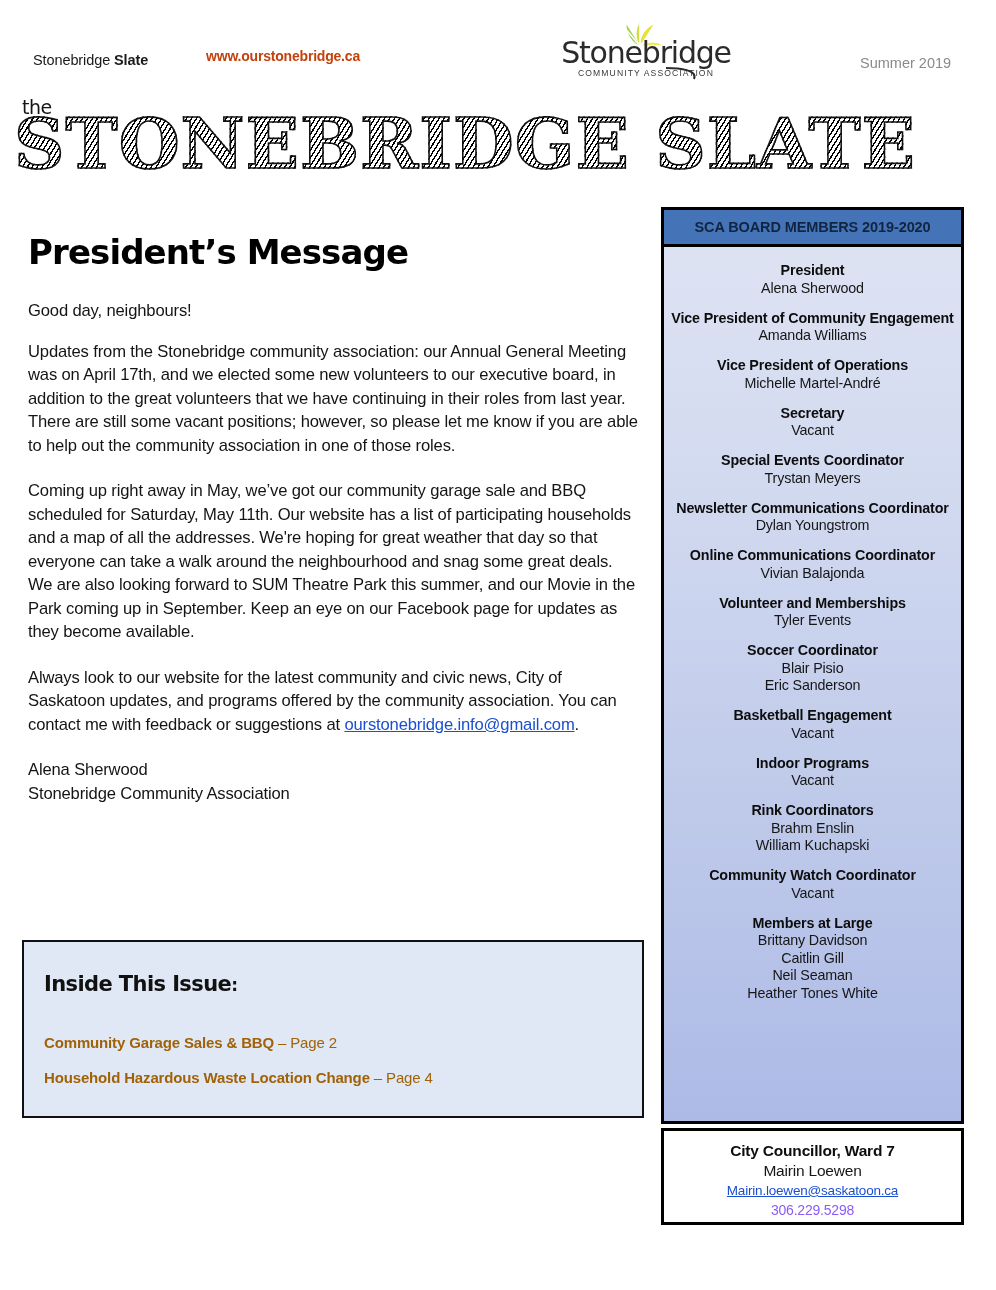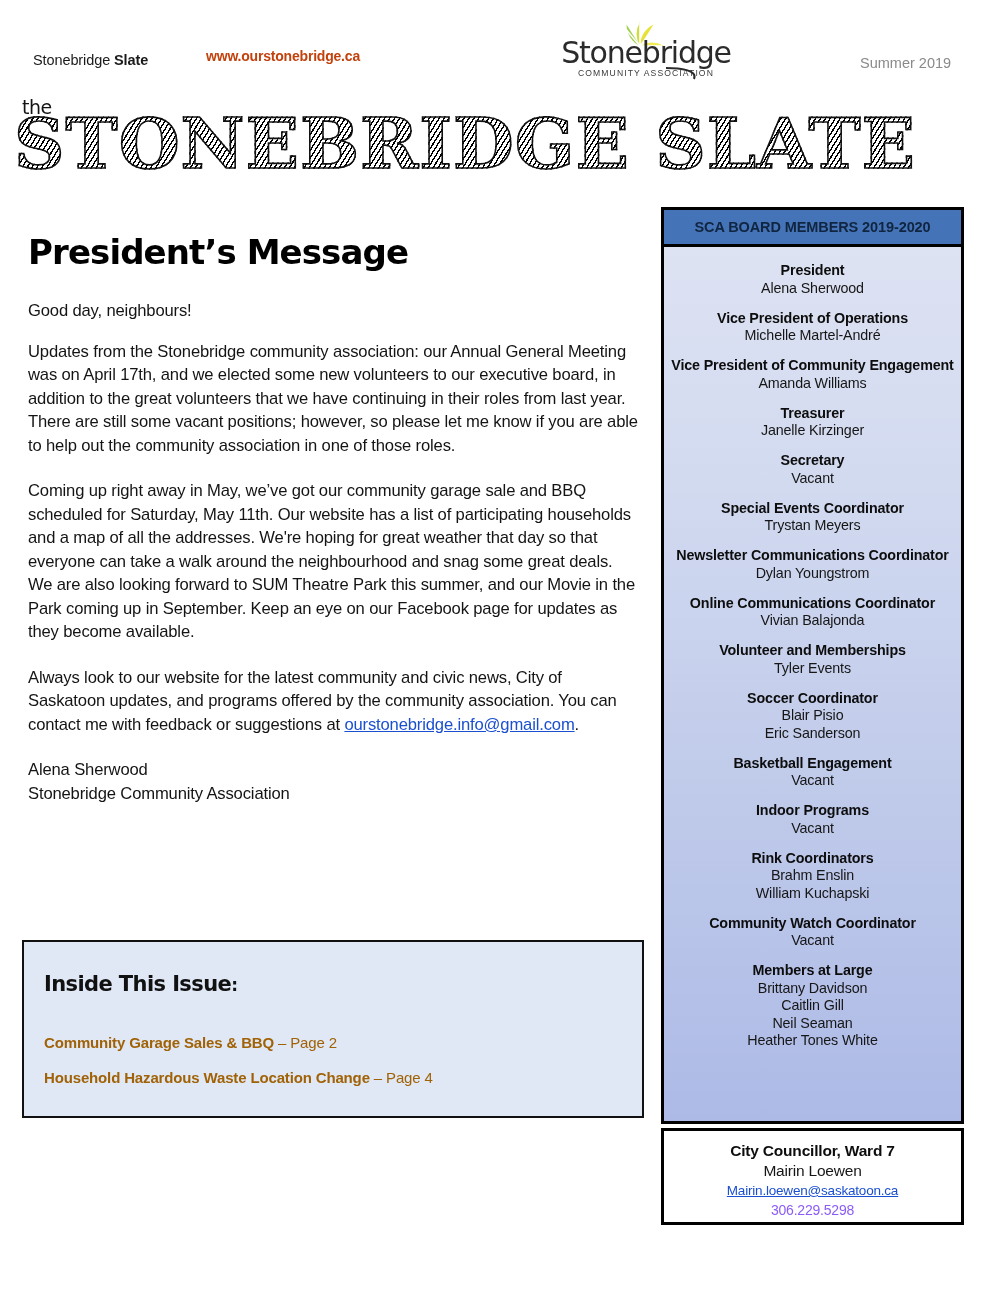--- a/index.html
+++ b/index.html
@@ -347,30 +347,26 @@
   <div id="board-box">
     <div id="board-header">
       <span>SCA BOARD MEMBERS 2019-2020</span>
     </div>
     <div id="board-list">
         <div class="board-entry">
           <div class="board-role">President</div>
           <div class="board-name">Alena Sherwood</div>
         </div>
         <div class="board-entry">
+          <div class="board-role">Vice President of Community Engagement</div>
+          <div class="board-name">Amanda Williams</div>
+        </div>
+        <div class="board-entry">
           <div class="board-role">Vice President of Operations</div>
           <div class="board-name">Michelle Martel-André</div>
-        </div>
-        <div class="board-entry">
-          <div class="board-role">Vice President of Community Engagement</div>
-          <div class="board-name">Amanda Williams</div>
-        </div>
-        <div class="board-entry">
-          <div class="board-role">Treasurer</div>
-          <div class="board-name">Janelle Kirzinger</div>
         </div>
         <div class="board-entry">
           <div class="board-role">Secretary</div>
           <div class="board-name">Vacant</div>
         </div>
         <div class="board-entry">
           <div class="board-role">Special Events Coordinator</div>
           <div class="board-name">Trystan Meyers</div>
         </div>
         <div class="board-entry">

